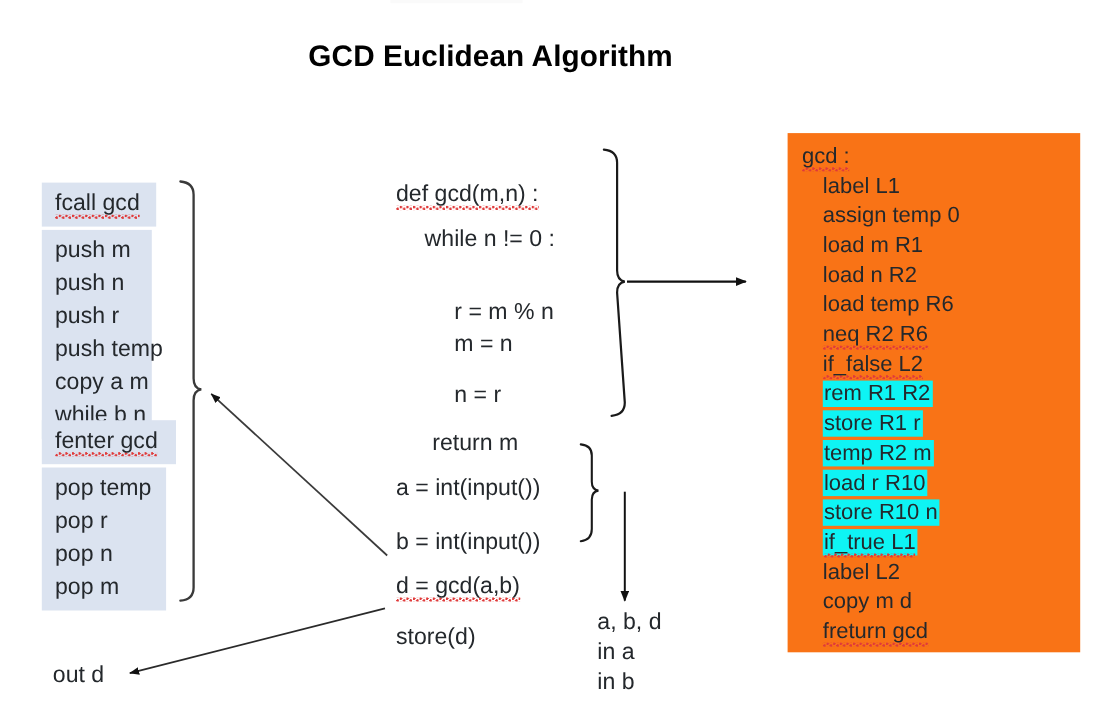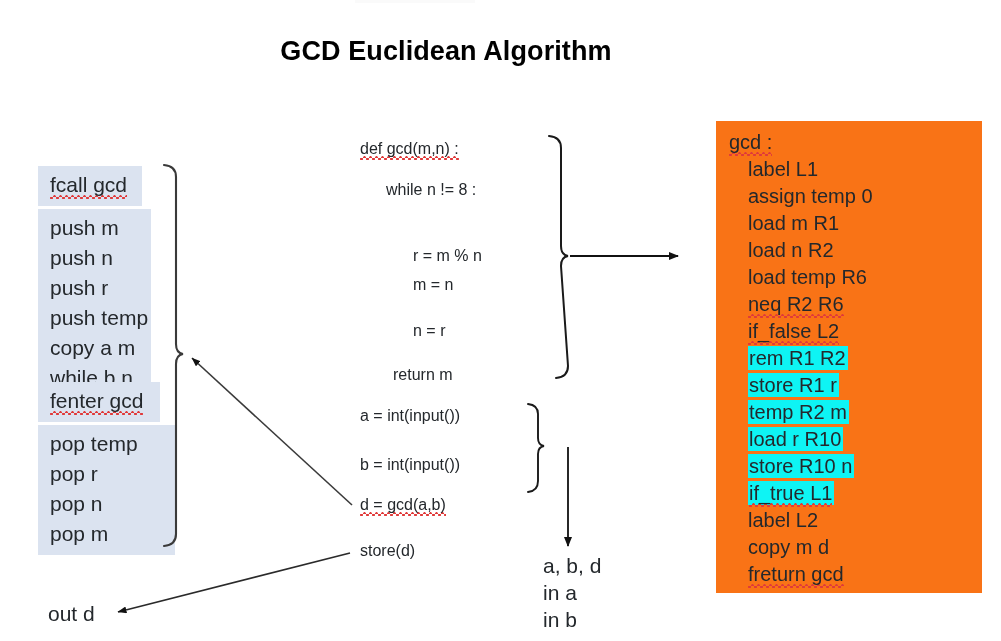--- a/index.html
+++ b/index.html
@@ -57,24 +57,25 @@
       radial-gradient(circle at 4.5px 1.2px, #e03a3a 1.1px, rgba(0,0,0,0) 1.3px);
     background-size: 6px 4px;
     background-repeat: repeat-x;
     background-position: 0 100%;
     padding-bottom: 3px;
   }
 
   
   .py-line {
     position: absolute;
-    font-size: 16px;
+    font-size: 21px;
     line-height: 26px;
     color: #24282c;
     white-space: pre;
+    margin-top: 28px;
   }
 
   
   .asm-panel {
     position: absolute;
     left: 716px;
     top: 121px;
     width: 266px;
     height: 472px;
     background: #f97316;
@@ -126,43 +127,43 @@
 <div id="slide">
 
   <div class="top-artifact"></div>
 
   <div class="title">GCD Euclidean Algorithm</div>
 
   <div id="left-col">
       <div class="stack-box" style="left: 38px; top: 166px; width: 104px;">
         <div class="stack-line"><span class="sp">fcall gcd</span></div>
       </div>
-      <div class="stack-box" style="left: 38px; top: 209px; width: 113px;">
+      <div class="stack-box" style="left: 38px; top: 209px; width: 100px;">
         <div class="stack-line"><span>push m</span></div>
         <div class="stack-line"><span>push n</span></div>
         <div class="stack-line"><span>push r</span></div>
         <div class="stack-line"><span>push temp</span></div>
         <div class="stack-line"><span>copy a m</span></div>
         <div class="stack-line"><span>while b n</span></div>
       </div>
       <div class="stack-box" style="left: 38px; top: 382px; width: 122px;">
         <div class="stack-line"><span class="sp">fenter gcd</span></div>
       </div>
-      <div class="stack-box" style="left: 38px; top: 425px; width: 137px;">
+      <div class="stack-box" style="left: 38px; top: 425px; width: 113px;">
         <div class="stack-line"><span>pop temp</span></div>
         <div class="stack-line"><span>pop r</span></div>
         <div class="stack-line"><span>pop n</span></div>
         <div class="stack-line"><span>pop m</span></div>
       </div>
       <div class="annot" style="left: 48px; top: 600px;"><span>out d</span></div>
     </div>
 
   <div id="mid-col">
       <div class="py-line" style="left: 360px; top: 136px;"><span class="sp">def gcd(m,n) :</span></div>
-      <div class="py-line" style="left: 386px; top: 177px;"><span>while n != 8 :</span></div>
+      <div class="py-line" style="left: 386px; top: 177px;"><span>while n != 0 :</span></div>
       <div class="py-line" style="left: 413px; top: 243px;"><span>r = m % n</span></div>
       <div class="py-line" style="left: 413px; top: 272px;"><span>m = n</span></div>
       <div class="py-line" style="left: 413px; top: 318px;"><span>n = r</span></div>
       <div class="py-line" style="left: 393px; top: 362px;"><span>return m</span></div>
       <div class="py-line" style="left: 360px; top: 403px;"><span>a = int(input())</span></div>
       <div class="py-line" style="left: 360px; top: 452px;"><span>b = int(input())</span></div>
       <div class="py-line" style="left: 360px; top: 492px;"><span class="sp">d = gcd(a,b)</span></div>
       <div class="py-line" style="left: 360px; top: 538px;"><span>store(d)</span></div>
       <div class="annot" style="left: 543px; top: 552px;"><div>a, b, d</div><div>in a</div><div>in b</div></div>
     </div>

